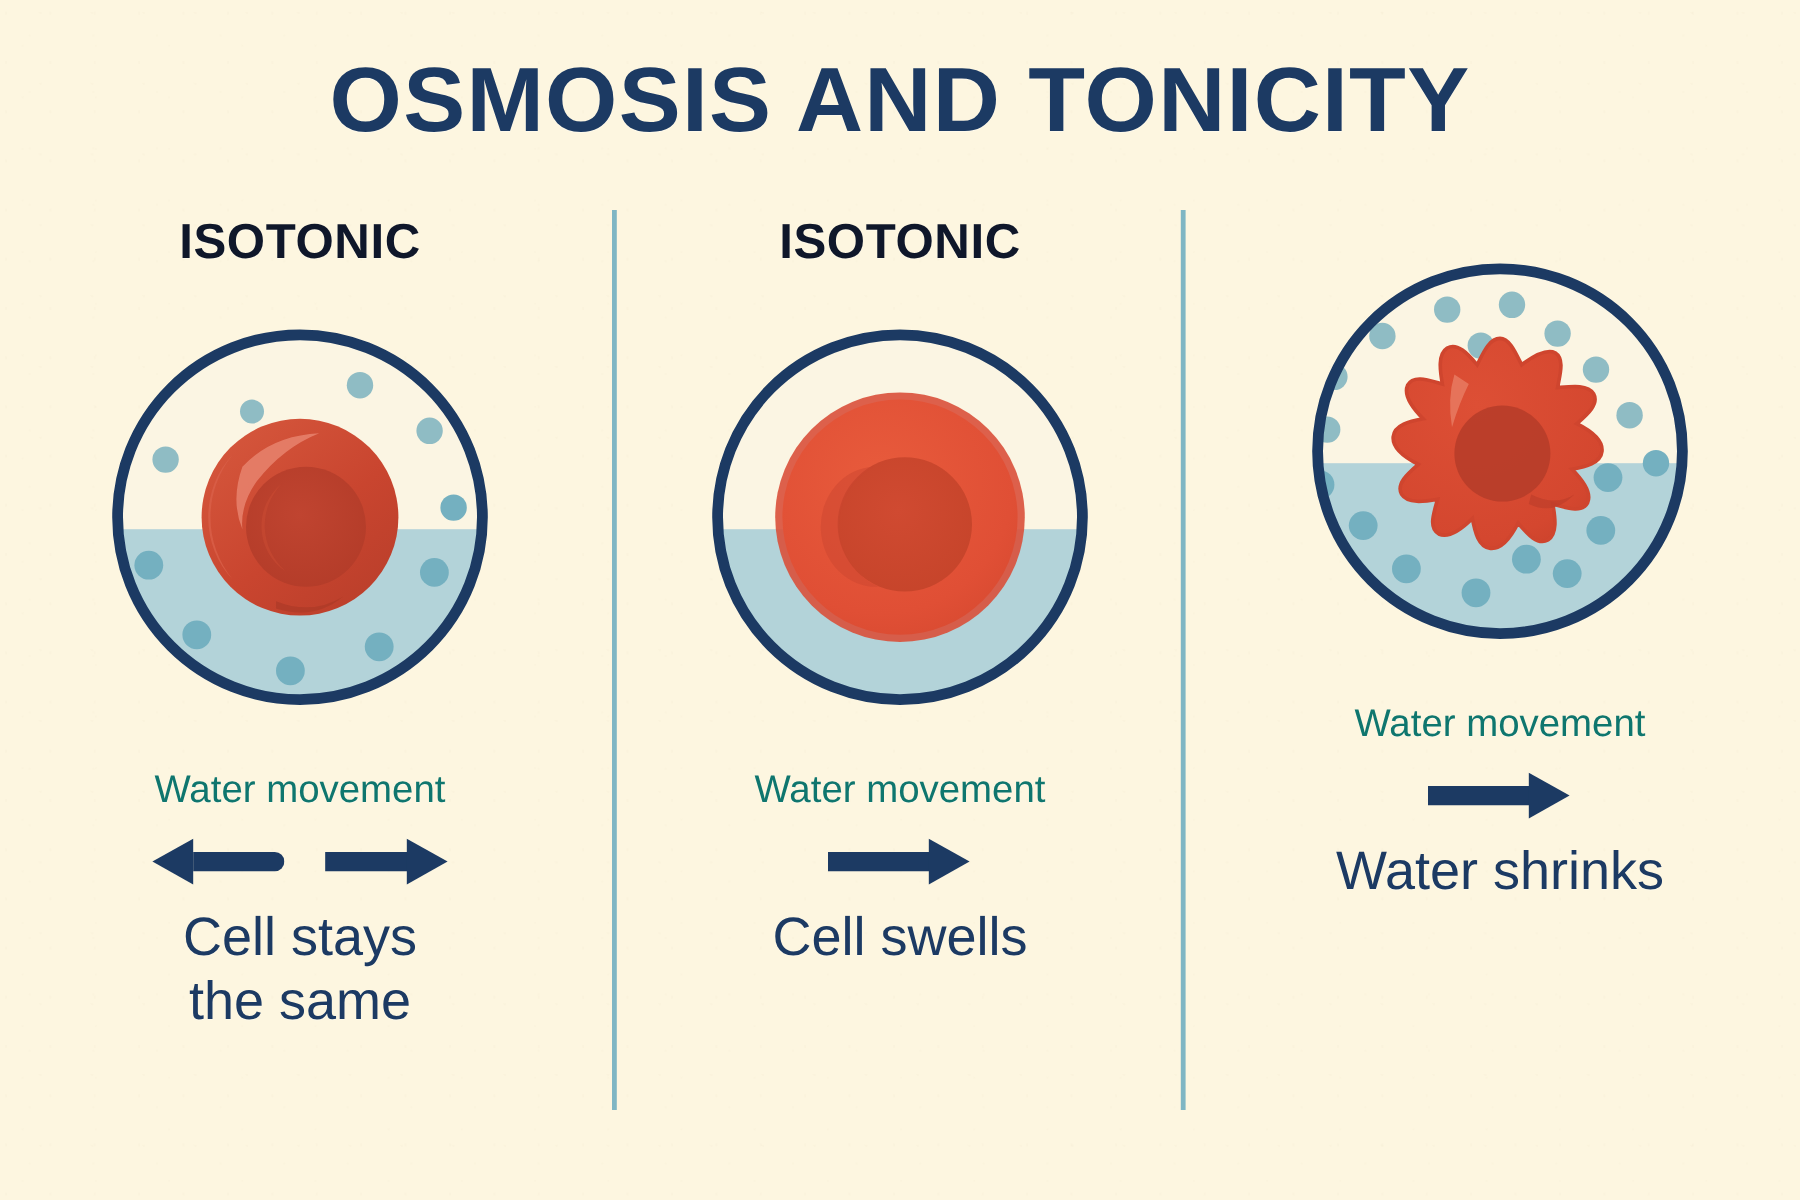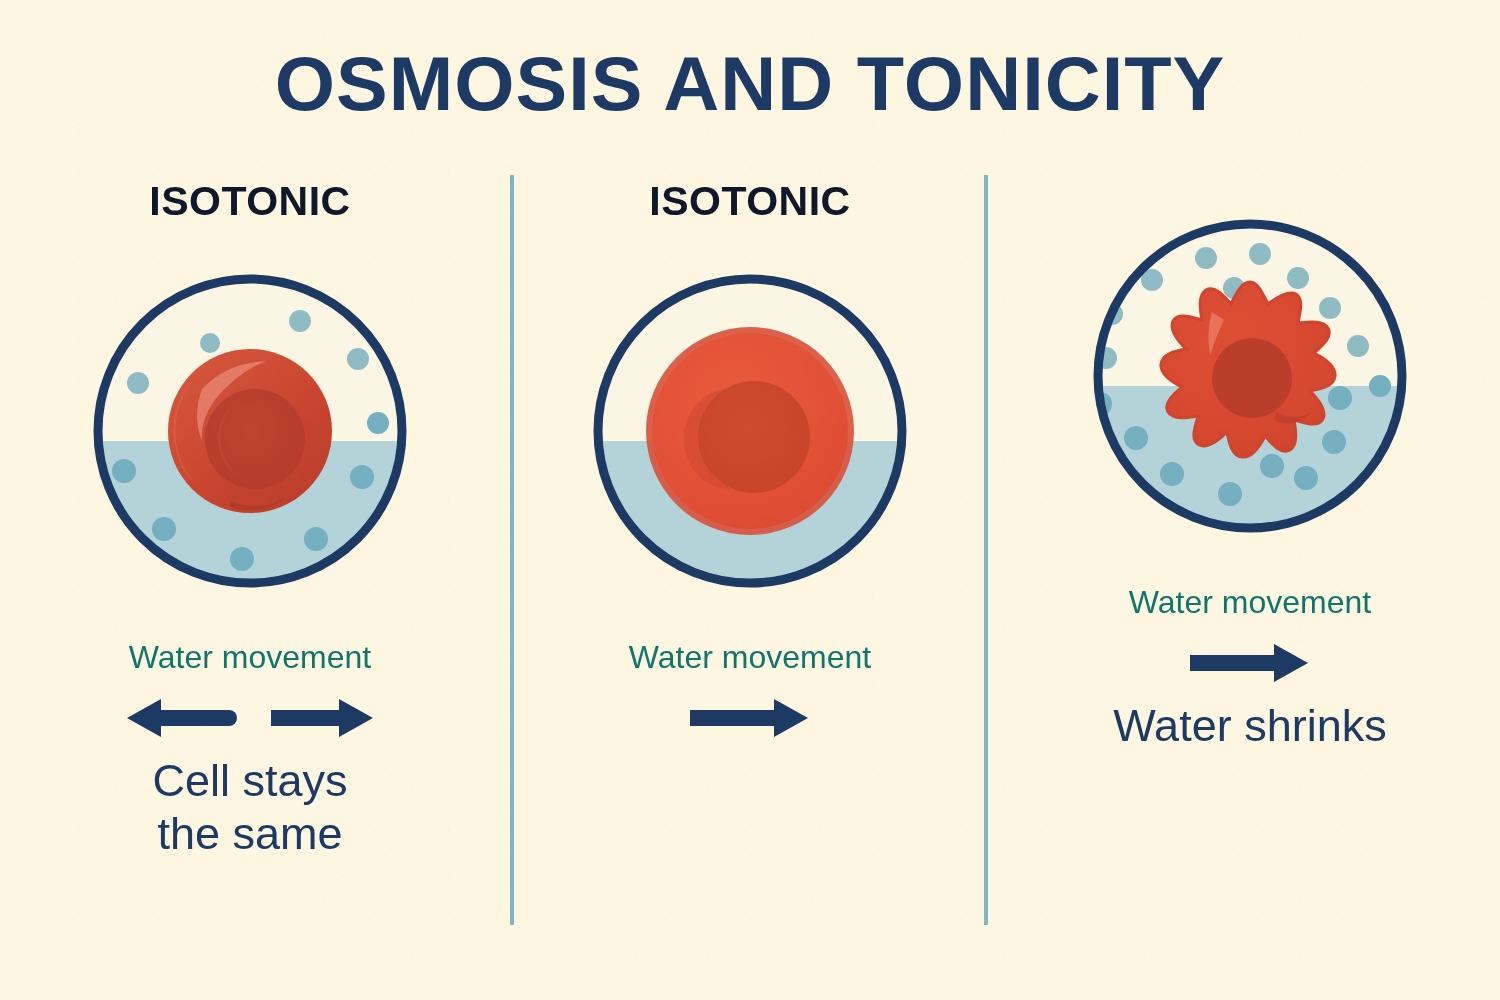--- a/index.html
+++ b/index.html
@@ -179,20 +179,21 @@
         <circle cx="160" cy="160" r="152" fill="none" stroke="#1c3a63" stroke-width="9"></circle>
       </svg>
     </div>
     <div class="cap-water">Water movement</div>
     <div class="arrow-row">
       <svg width="136" height="46" viewBox="0 0 136 46">
         <path d="M8 15 H92 a8 8 0 0 1 0 16 H8 Z" fill="#1c3a63"></path>
         <path d="M126 23 L92 4 L92 42 Z" fill="#1c3a63"></path>
       </svg>
     </div>
+    <div class="cap-result" style="white-space:pre-line">Cell swells</div>
   </div>
 
   <div class="col">
     <div class="beaker-wrap">
       <svg class="beaker" width="320" height="320" viewBox="0 0 320 320">
         <defs>
           <clipPath id="clipHyper">
               <circle cx="160" cy="160" r="152"></circle>
             </clipPath>
           <radialGradient id="hyperBody" cx="0.4" cy="0.32" r="0.85">

